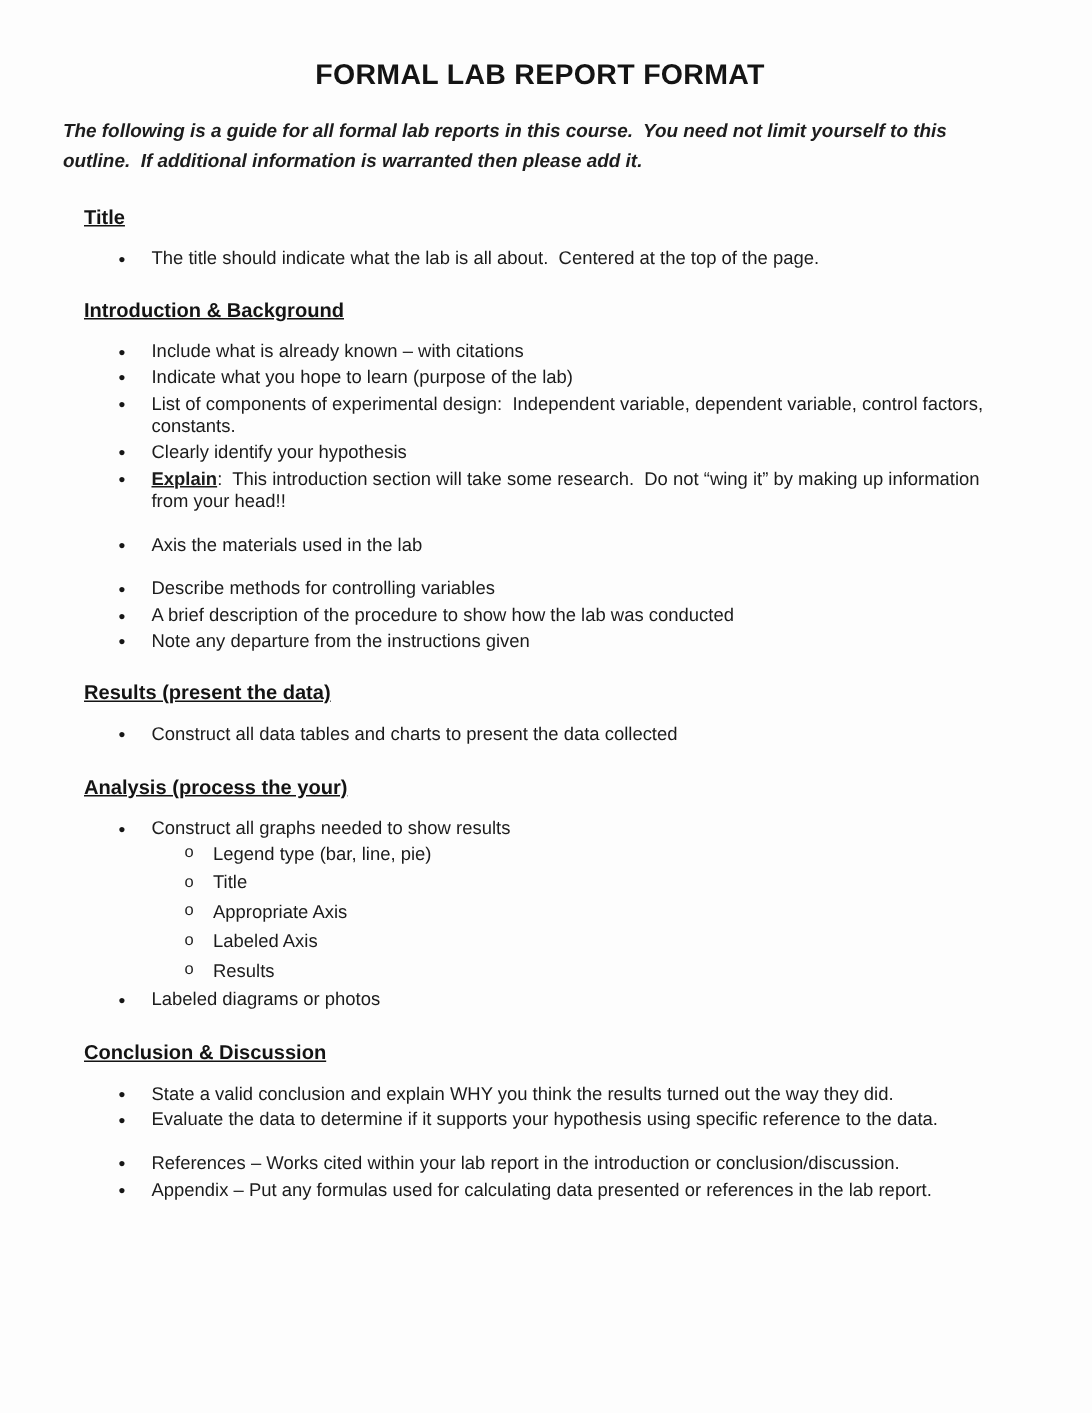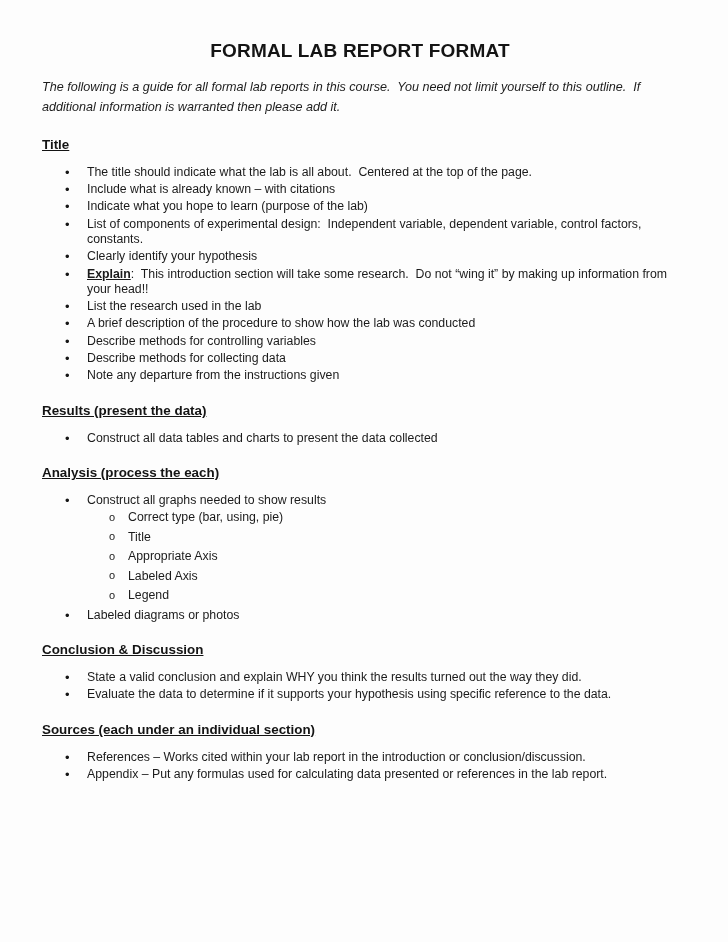--- a/index.html
+++ b/index.html
@@ -23,22 +23,23 @@
     color: #141414;
     white-space: pre-wrap;
   }
   .intro {
     font-style: italic;
     font-size: 12.6px;
     line-height: 1.58;
     margin-top: 16px;
     white-space: pre-wrap;
     color: #1d1d1d;
+    font-weight: bold;
   }
-  .sec { margin: 0; }
+  .sec { margin: 14px; }
   .sec-h {
     font-size: 13.4px;
     font-weight: 700;
     text-decoration: underline;
     margin: 19px 0 13px 0;
     color: #141414;
     white-space: pre-wrap;
   }
   ul.l1, ul.l2 { list-style: none; margin: 0; padding: 0; }
   ul.l1 > li {
@@ -85,77 +86,76 @@
   <p class="intro">The following is a guide for all formal lab reports in this course.  You need not limit yourself to this outline.  If additional information is warranted then please add it.</p>
 
   <div class="sec">
     <h2 class="sec-h">Title</h2>
     <ul class="l1">
       <li><span class="txt">The title should indicate what the lab is all about.  Centered at the top of the page.</span></li>
     </ul>
   </div>
 
   <div class="sec">
+    <h2 class="sec-h">Introduction &amp; Background</h2>
     <ul class="l1">
       <li><span class="txt">Include what is already known – with citations</span></li>
       <li><span class="txt">Indicate what you hope to learn (purpose of the lab)</span></li>
       <li><span class="txt">List of components of experimental design:  Independent variable, dependent variable, control factors, constants.</span></li>
       <li><span class="txt">Clearly identify your hypothesis</span></li>
       <li><span class="txt bu">Explain</span><span class="txt">:  This introduction section will take some research.  Do not “wing it” by making up information from your head!!</span></li>
     </ul>
   </div>
 
   <div class="sec">
     <ul class="l1">
-      <li><span class="txt">List the research used in the lab</span></li>
+      <li><span class="txt">Axis the materials used in the lab</span></li>
     </ul>
   </div>
 
   <div class="sec">
     <ul class="l1">
+      <li><span class="txt">Describe methods for controlling variables</span></li>
       <li><span class="txt">A brief description of the procedure to show how the lab was conducted</span></li>
-      <li><span class="txt">Describe methods for controlling variables</span></li>
-      <li><span class="txt">Describe methods for collecting data</span></li>
       <li><span class="txt">Note any departure from the instructions given</span></li>
     </ul>
   </div>
 
   <div class="sec">
     <h2 class="sec-h">Results (present the data)</h2>
     <ul class="l1">
       <li><span class="txt">Construct all data tables and charts to present the data collected</span></li>
     </ul>
   </div>
 
   <div class="sec">
-    <h2 class="sec-h">Analysis (process the each)</h2>
+    <h2 class="sec-h">Analysis (process the your)</h2>
     <ul class="l1">
       <li><span class="txt">Construct all graphs needed to show results</span></li>
     </ul>
     <ul class="l2">
-      <li><span class="txt">Correct type (bar, using, pie)</span></li>
+      <li><span class="txt">Legend type (bar, line, pie)</span></li>
       <li><span class="txt">Title</span></li>
       <li><span class="txt">Appropriate Axis</span></li>
       <li><span class="txt">Labeled Axis</span></li>
-      <li><span class="txt">Legend</span></li>
+      <li><span class="txt">Results</span></li>
     </ul>
     <ul class="l1">
       <li><span class="txt">Labeled diagrams or photos</span></li>
     </ul>
   </div>
 
   <div class="sec">
     <h2 class="sec-h">Conclusion &amp; Discussion</h2>
     <ul class="l1">
       <li><span class="txt">State a valid conclusion and explain </span><span class="txt b">WHY</span><span class="txt"> you think the results turned out the way they did.</span></li>
       <li><span class="txt">Evaluate the data to determine if it supports your hypothesis using specific reference to the data.</span></li>
     </ul>
   </div>
 
   <div class="sec">
-    <h2 class="sec-h">Sources (each under an individual section)</h2>
     <ul class="l1">
       <li><span class="txt">References – Works cited within your lab report in the introduction or conclusion/discussion.</span></li>
       <li><span class="txt">Appendix – Put any formulas used for calculating data presented or references in the lab report.</span></li>
     </ul>
   </div>
 
 </div>
 
 </body></html>

